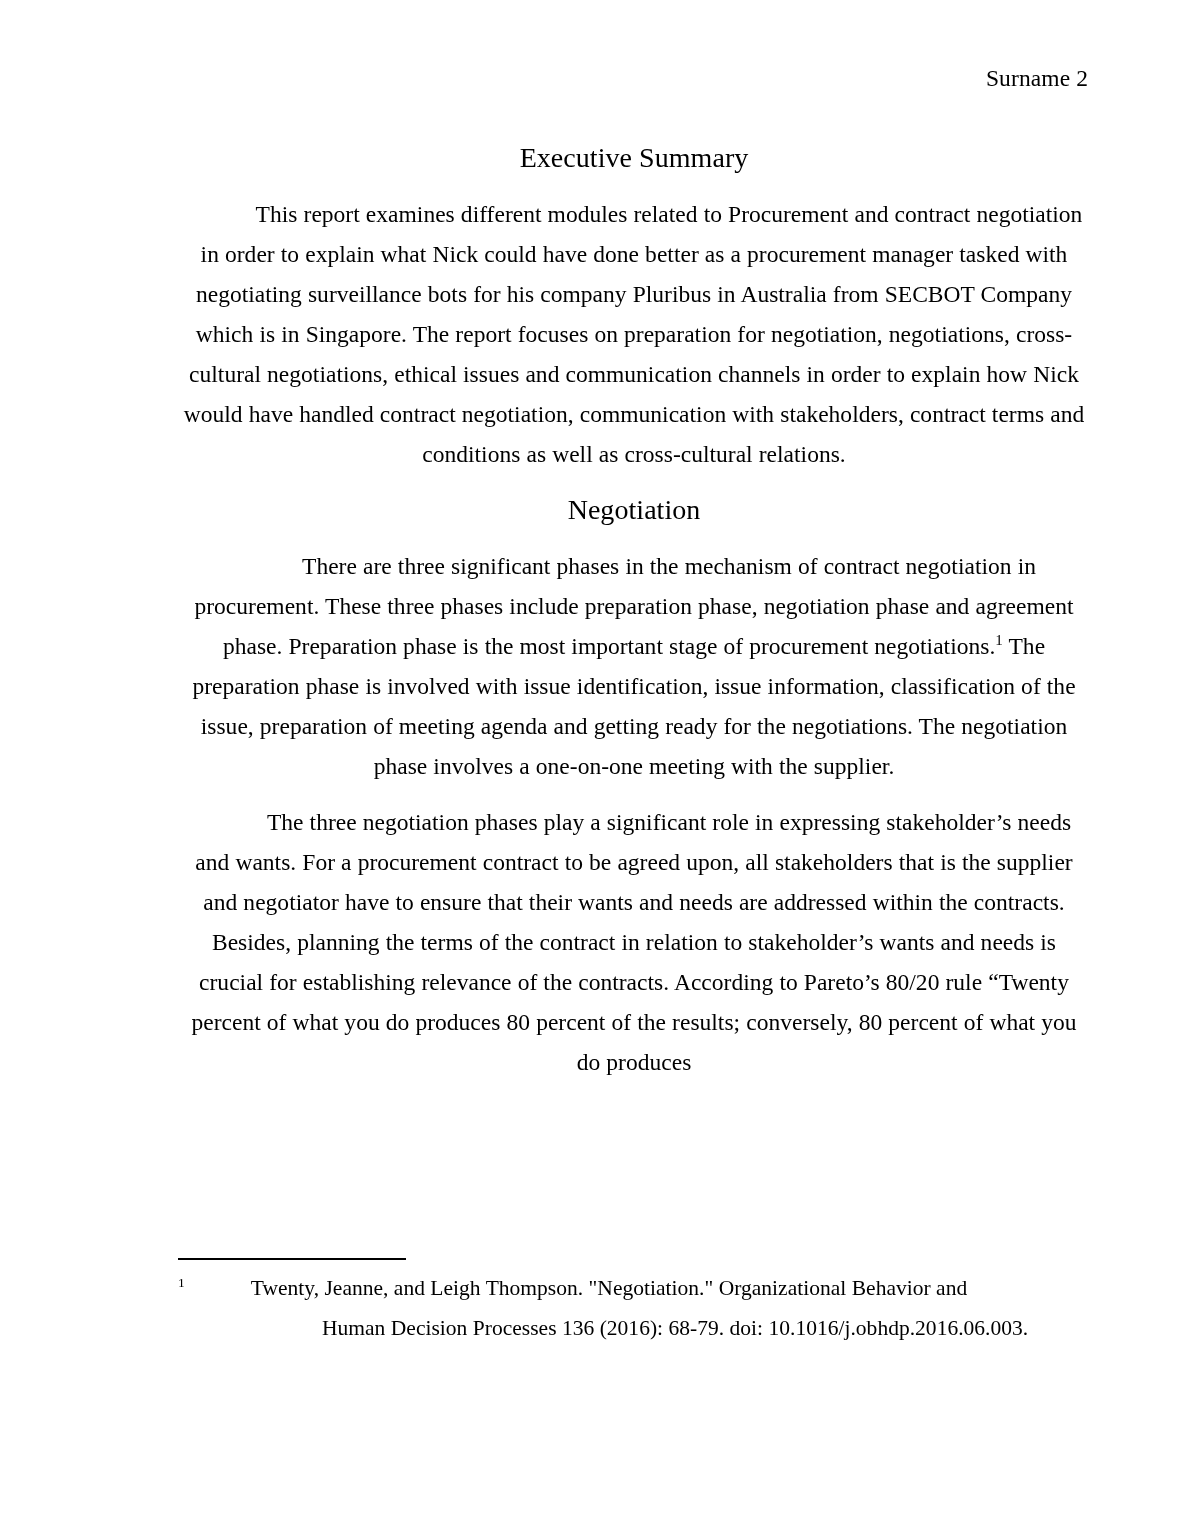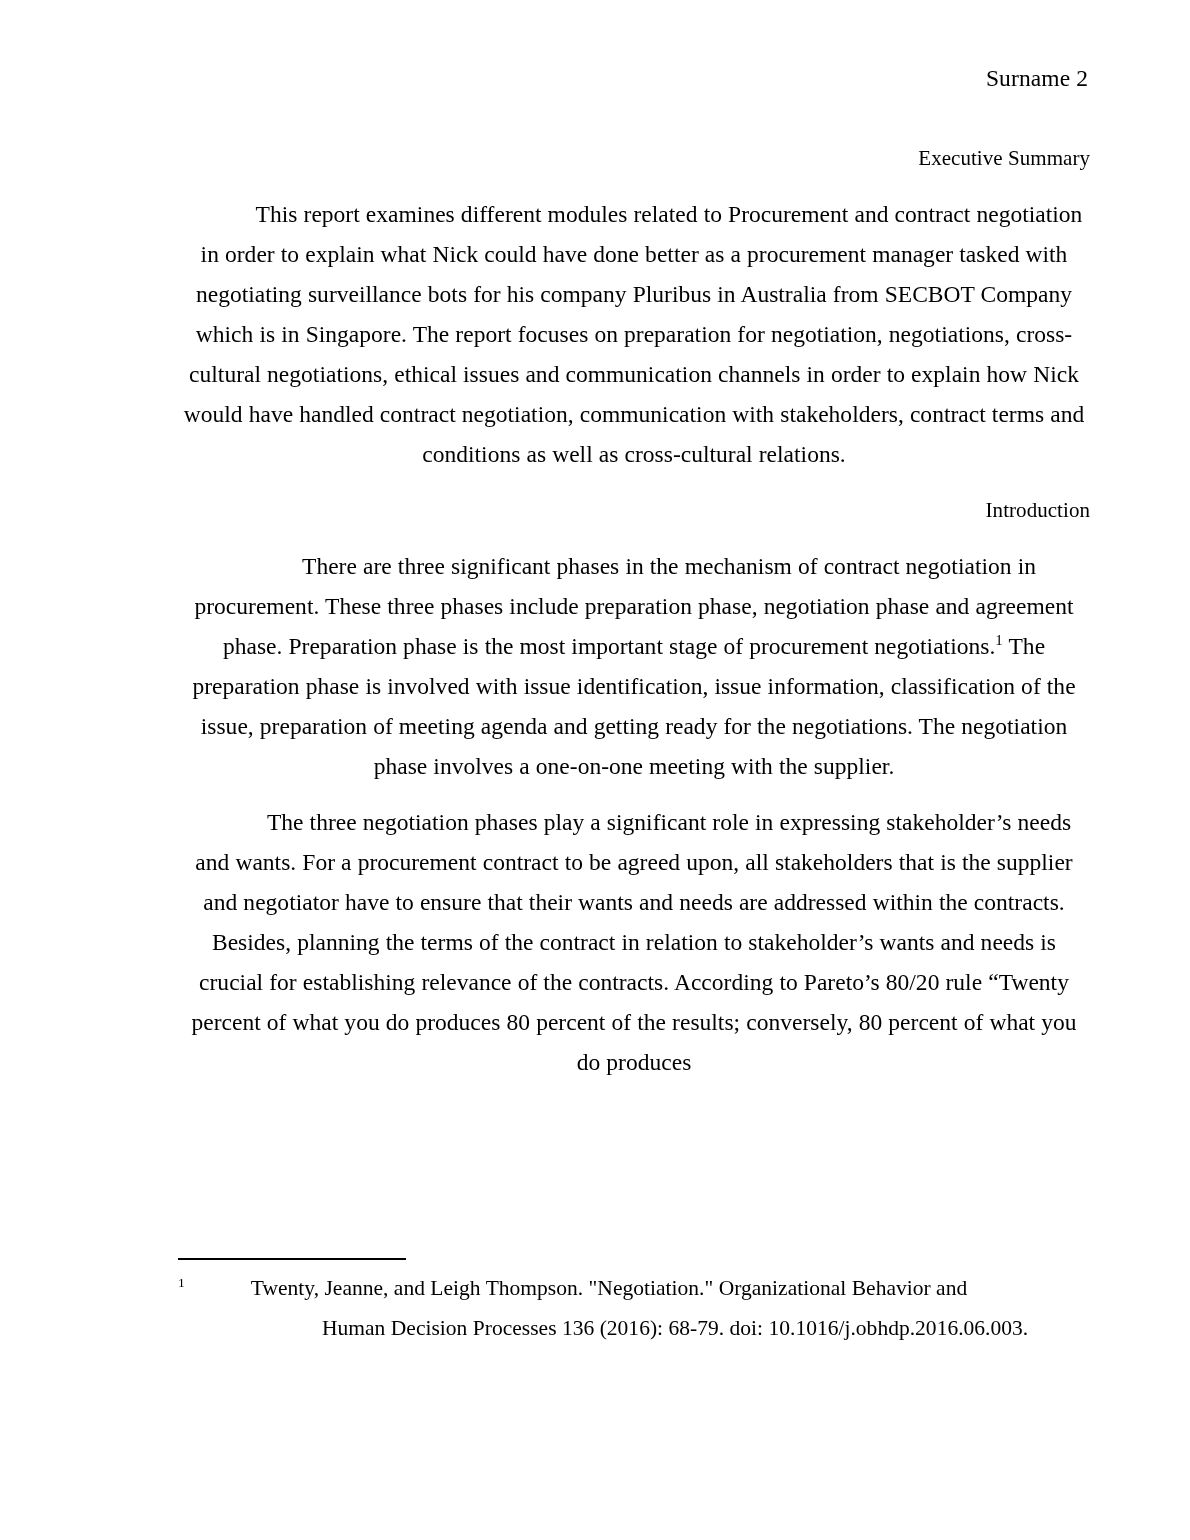--- a/index.html
+++ b/index.html
@@ -34,24 +34,24 @@
     line-height: 1.2;
     letter-spacing: 0.1px;
   }
   .body-block {
     position: absolute;
     top: 138px;
     left: 138px;
     width: 912px;
   }
   .heading {
-    font-size: 21px;
+    font-size: 28px;
     line-height: 40px;
     margin: 0 0 16px 0;
-    text-align: right;
+    text-align: center;
     letter-spacing: 0.05px;
   }
   p.para {
     font-size: 23.5px;
     line-height: 40px;
     margin: 0 0 16px 0;
     text-align: center;
     text-indent: 70px;
     letter-spacing: 0.02px;
     word-spacing: 0.2px;
@@ -110,21 +110,21 @@
   <div class="page-header">
     <span>Surname 2</span>
   </div>
 
   <div class="body-block">
 
     <div class="heading">Executive Summary</div>
 
     <p class="para">This report examines different modules related to Procurement and contract negotiation in order to explain what Nick could have done better as a procurement manager tasked with negotiating surveillance bots for his company Pluribus in Australia from SECBOT Company which is in Singapore. The report focuses on preparation for negotiation, negotiations, cross-cultural negotiations, ethical issues and communication channels in order to explain how Nick would have handled contract negotiation, communication with stakeholders, contract terms and conditions as well as cross-cultural relations.</p>
 
-    <div class="heading">Introduction</div>
+    <div class="heading">Negotiation</div>
 
     <p class="para"><span>There are three significant phases in the mechanism of contract negotiation in procurement. These three phases include preparation phase, negotiation phase and agreement phase. Preparation phase is the most important stage of procurement negotiations.</span><sup class="fn-ref">1</sup><span> The preparation phase is involved with issue identification, issue information, classification of the issue, preparation of meeting agenda and getting ready for the negotiations. The negotiation phase involves a one-on-one meeting with the supplier.</span></p>
 
     <p class="para last">The three negotiation phases play a significant role in expressing stakeholder’s needs and wants. For a procurement contract to be agreed upon, all stakeholders that is the supplier and negotiator have to ensure that their wants and needs are addressed within the contracts. Besides, planning the terms of the contract in relation to stakeholder’s wants and needs is crucial for establishing relevance of the contracts. According to Pareto’s 80/20 rule “Twenty percent of what you do produces 80 percent of the results; conversely, 80 percent of what you do produces</p>
 
   </div>
 
   <div class="footnote-area">
     <div class="footnote-rule"></div>
     <p class="footnote"><span class="fn-num">1</span><span class="fn-gap"></span><span>Twenty, Jeanne, and Leigh Thompson. "Negotiation." </span><span class="ital">Organizational Behavior and</span><span class="footnote-cont"><span class="ital">Human Decision Processes</span><span> 136 (2016): 68-79. doi: 10.1016/j.obhdp.2016.06.003.</span></span></p>

